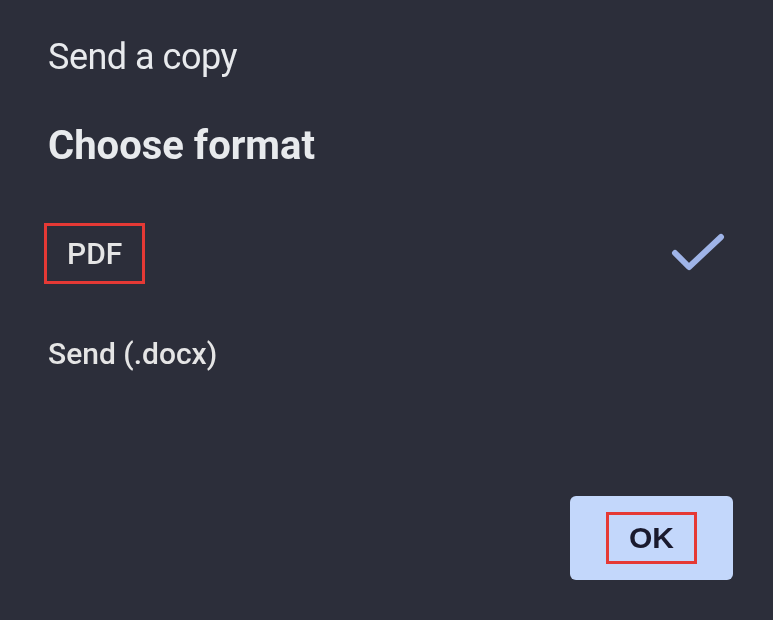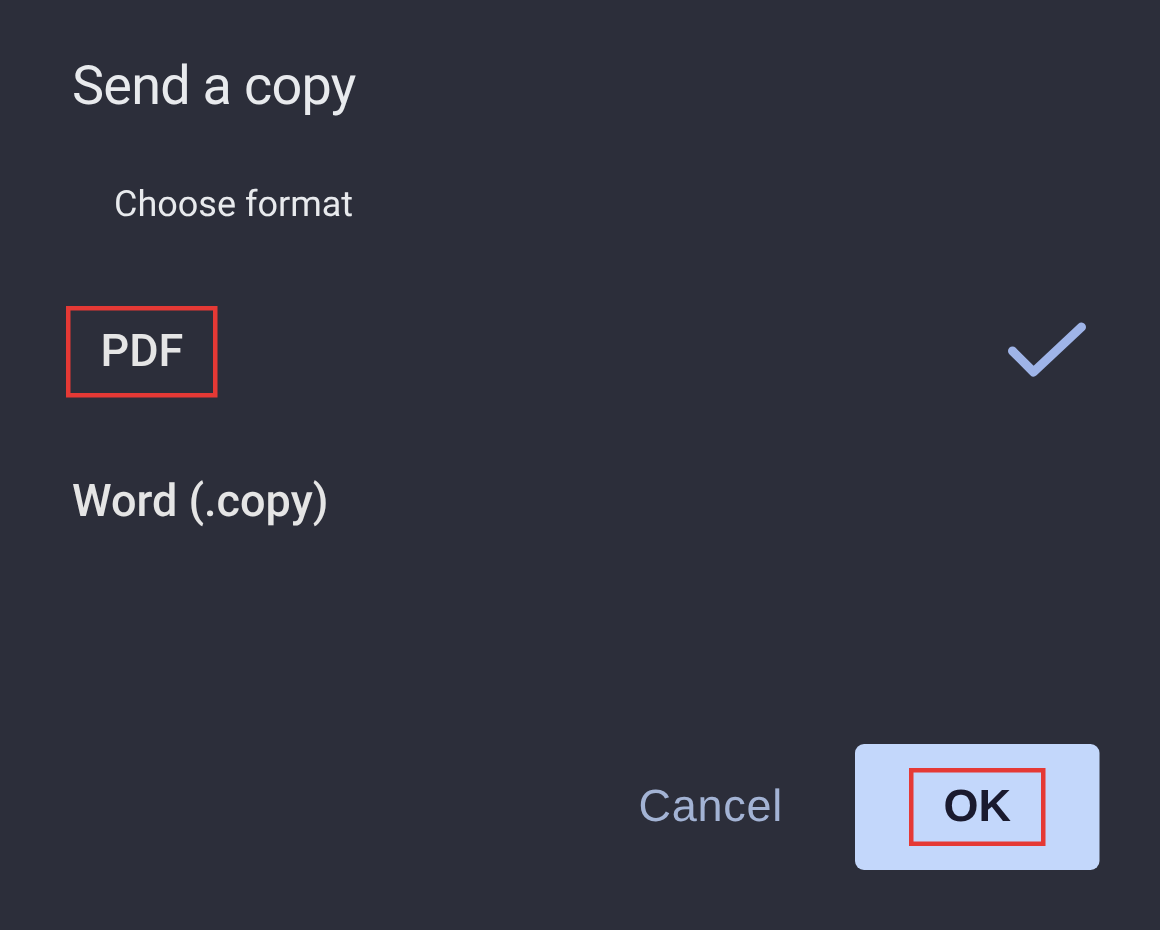--- a/index.html
+++ b/index.html
@@ -16,24 +16,24 @@
       position: relative;
     }
     .dialog-title {
       font-size: 36px;
       font-weight: 400;
       color: #e8eaed;
       padding: 36px 48px 24px 48px;
       letter-spacing: -0.5px;
     }
     .section-label {
-      font-size: 24px;
-      font-weight: 400;
+      font-size: 40px;
+      font-weight: 700;
       color: #e8eaed;
-      padding: 20px 48px 28px 76px;
+      padding: 20px 48px 28px 48px;
     }
     .options {
       padding: 0 32px;
     }
     .option-row {
       display: flex;
       align-items: center;
       justify-content: space-between;
       padding: 26px 16px;
       cursor: pointer;
@@ -101,24 +101,23 @@
     <span class="highlight-box">
       <span class="option-label">PDF</span>
     </span>
     <span>
       <svg class="checkmark-icon" width="54" height="42" viewBox="0 0 54 42" fill="none">
         <path d="M4 22 L18 36 L50 6" stroke="#9fb4e8" stroke-width="6" stroke-linecap="round" stroke-linejoin="round"></path>
       </svg>
     </span>
   </div>
   <div class="option-row">
-    <span class="option-label">Word (.copy)</span>
+    <span class="option-label">Send (.docx)</span>
   </div>
 </div>
 
 <div class="actions">
-  <button class="cancel-btn">Cancel</button>
   <button class="ok-btn">
     <span class="ok-btn-inner">
       <span class="ok-btn-text">OK</span>
     </span>
   </button>
 </div>
 
 </body></html>

